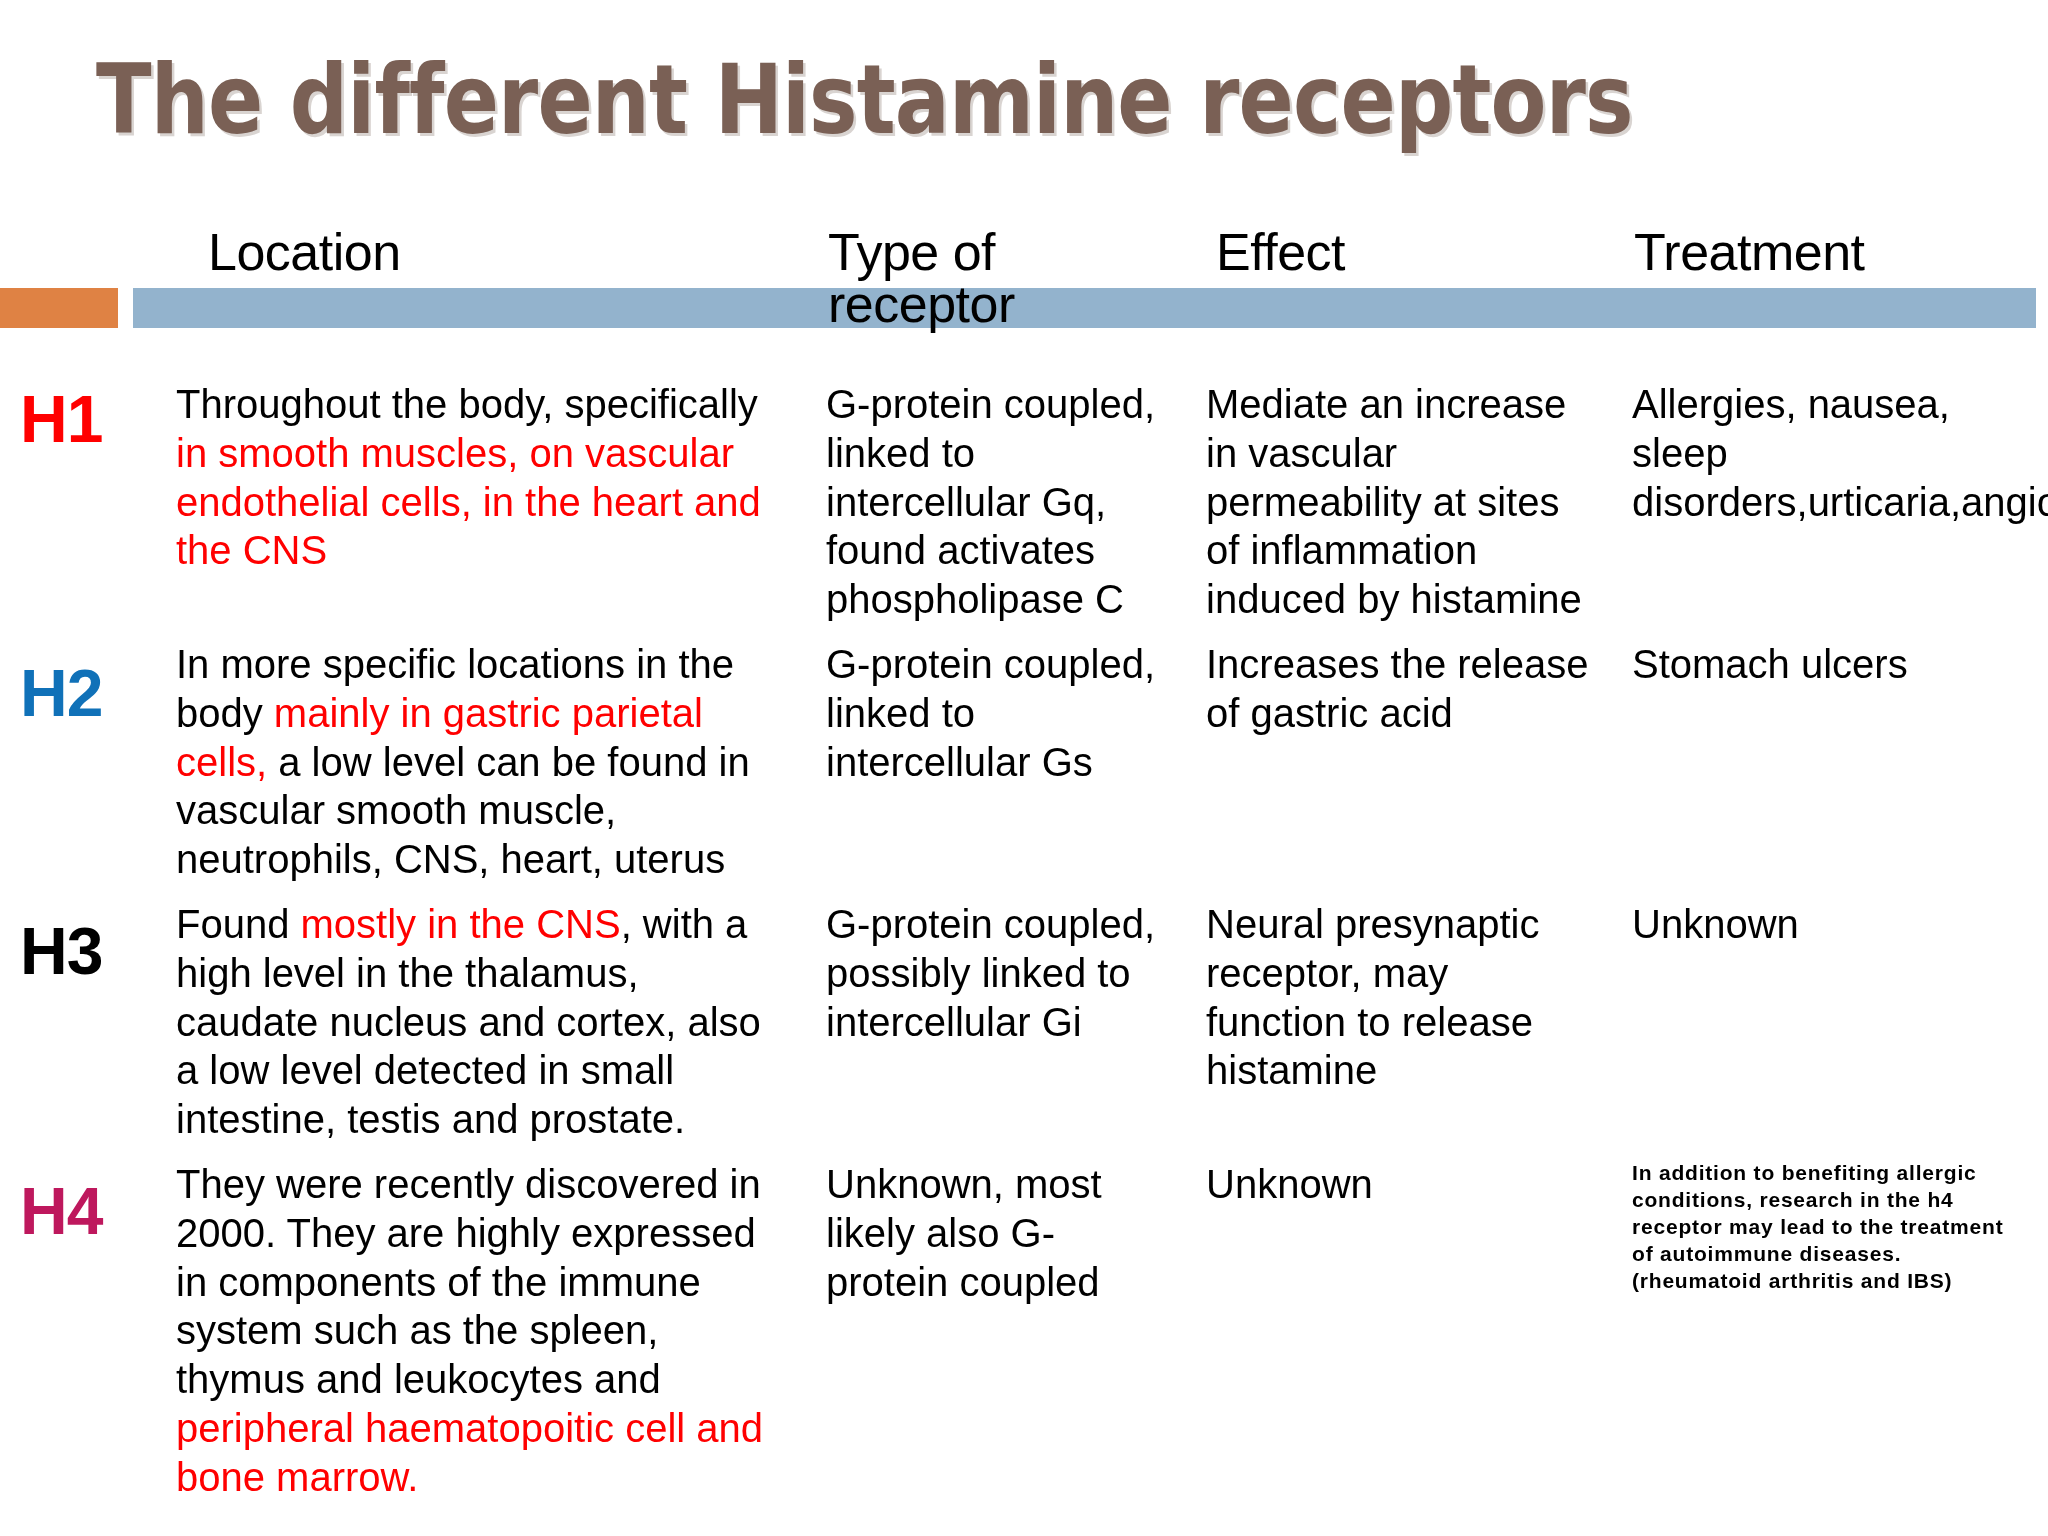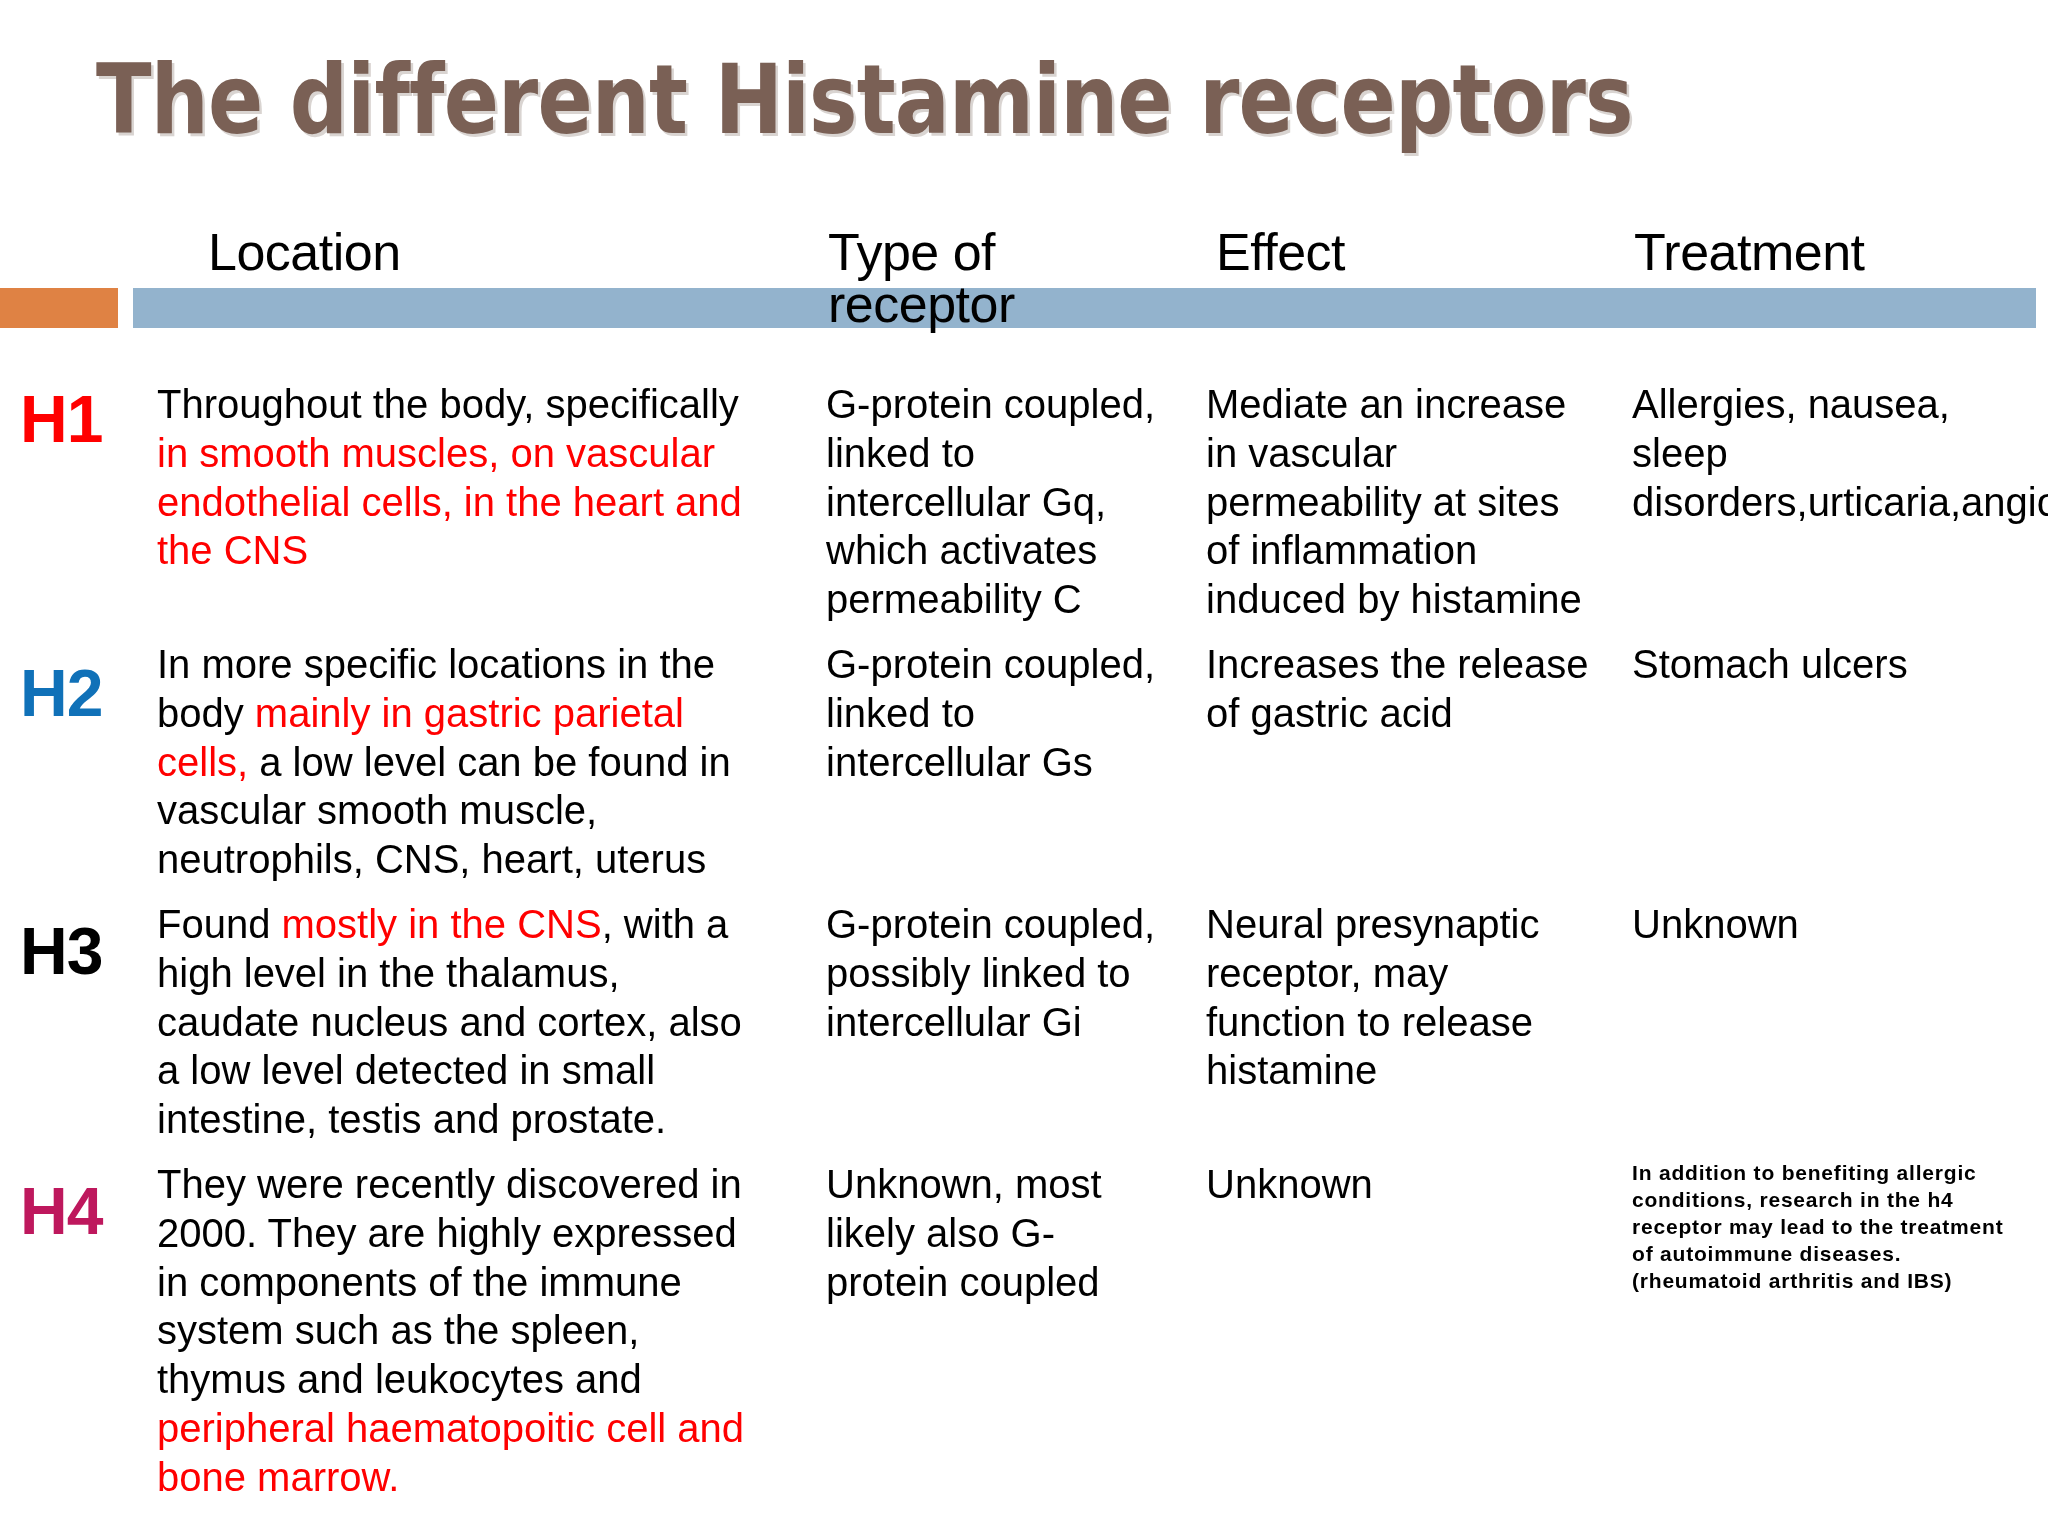--- a/index.html
+++ b/index.html
@@ -86,21 +86,21 @@
     line-height: 1.0;
     font-weight: 700;
     letter-spacing: -1px;
   }
   .cell {
     position: absolute;
     font-size: 40px;
     line-height: 1.22;
     color: #000000;
   }
-  .cell.c-loc  { left: 157px;  width: 610px; }
+  .cell.c-loc  { left: 176px;  width: 610px; }
   .cell.c-type { left: 826px;  width: 340px; }
   .cell.c-eff  { left: 1206px; width: 390px; }
   .cell.c-trt  { left: 1632px; width: 390px; }
 
   .red  { color: #FF0000; }
   .blue { color: #1071B8; }
   .dred { color: #be185d; }
   .black{ color: #000000; }
 
   .cell.bold-small {
@@ -141,21 +141,21 @@
   <div class="col-head trt">Treatment</div>
 </div>
 
 <div class="row" id="row-h1">
   <div class="rlabel red">H1</div>
 
   <div class="cell c-loc">
     <span class="black">Throughout the body, specifically </span><span class="red">in smooth muscles, on vascular endothelial cells, in the heart and the CNS</span>
   </div>
 
-  <div class="cell c-type">G-protein coupled, linked to intercellular Gq, which activates permeability C</div>
+  <div class="cell c-type">G-protein coupled, linked to intercellular Gq, found activates phospholipase C</div>
   <div class="cell c-eff">Mediate an increase in vascular permeability at sites of inflammation induced by histamine</div>
   <div class="cell c-trt">Allergies, nausea, sleep disorders,urticaria,angioedema</div>
 </div>
 
 <div class="row" id="row-h2">
   <div class="rlabel blue">H2</div>
 
   <div class="cell c-loc">
     <span class="black">In more specific locations in the body </span><span class="red">mainly in gastric parietal cells,</span><span class="black"> a low level can be found in vascular smooth muscle, neutrophils, CNS, heart, uterus</span>
   </div>

